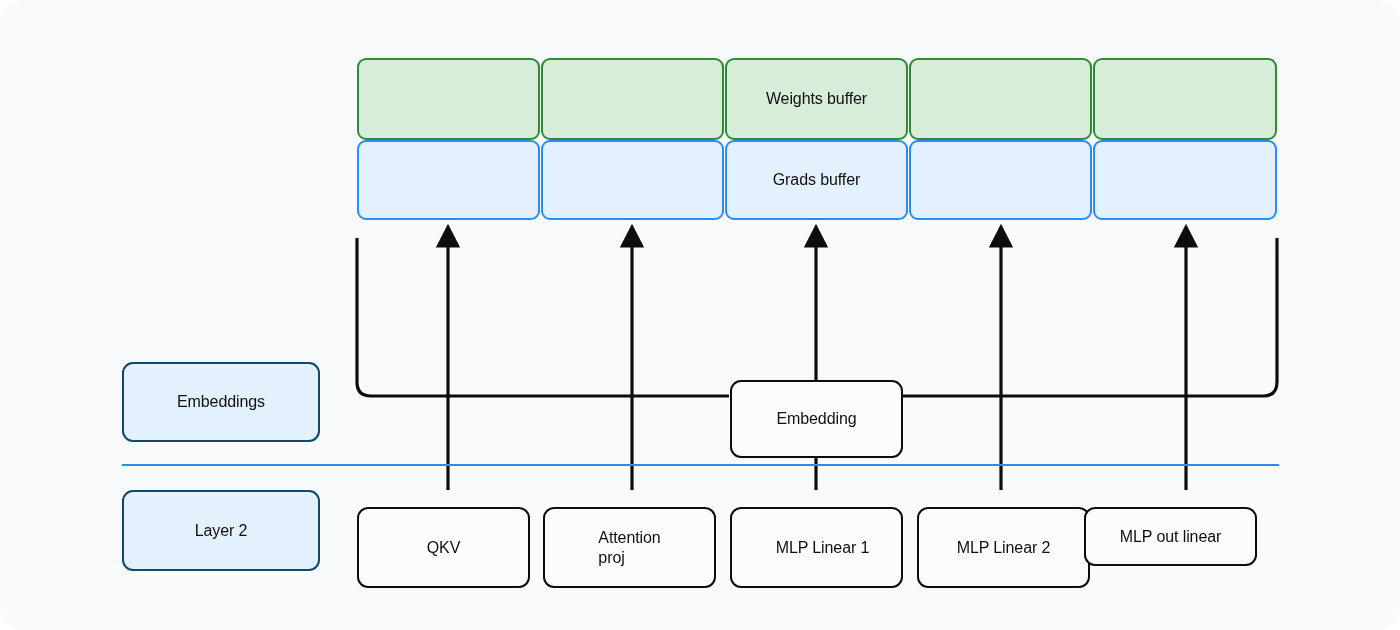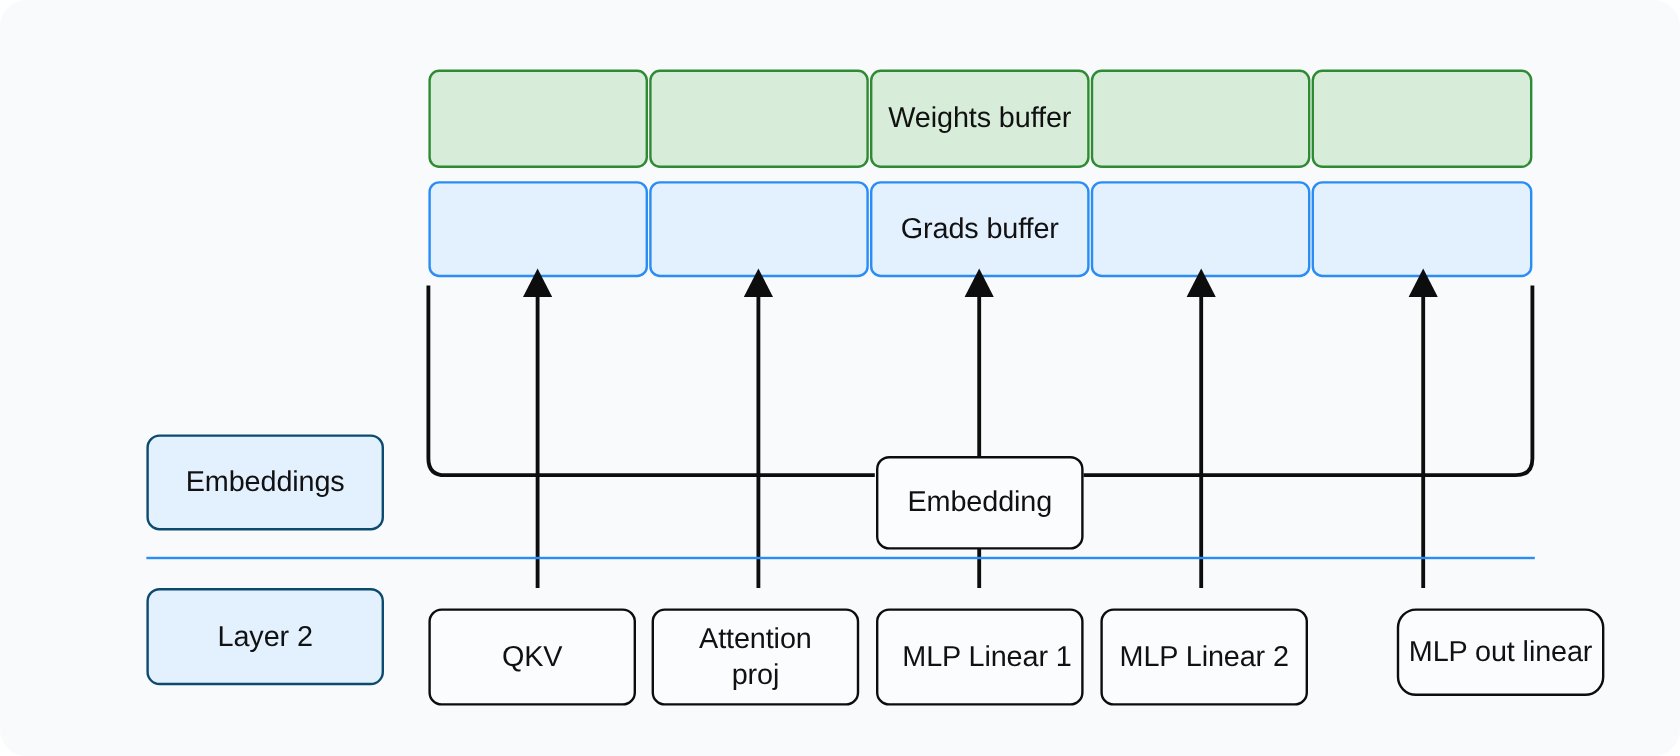--- a/index.html
+++ b/index.html
@@ -15,36 +15,34 @@
     height: 630px;
     background: #f8fafc;
     border-radius: 22px;
     overflow: hidden;
   }
   .box {
     position: absolute;
     display: flex;
     align-items: center;
     justify-content: center;
-    text-align: center;
     border-radius: 9px;
-    font-size: 24px;
+    font-size: 16px;
     line-height: 1.22;
     color: #111111;
     letter-spacing: -0.1px;
     white-space: pre-line;
   }
   .box-green {
     background: #d7ecd9;
     border: 2.5px solid #2e8b33;
   }
   .box-blue-fill {
     background: #e3f0fd;
     border: 2.5px solid #2a8cf5;
-    margin-top: 11px;
   }
   .box-blue-soft {
     background: #e3f0fd;
     border: 2px solid #0c4a6e;
     border-radius: 11px;
   }
   .box-white {
     background: #fbfcfd;
     border: 2.5px solid #0d0d0d;
     border-radius: 11px;
@@ -137,17 +135,17 @@
   <div class="box box-white" style="left:543px; top:490px; width:173px; height:81px;">
     <span>Attention
 proj</span>
   </div>
   <div class="box box-white" style="left:730px; top:490px; width:173px; height:81px;padding-left:12px;">
     <span>MLP Linear 1</span>
   </div>
   <div class="box box-white" style="left:917px; top:490px; width:173px; height:81px;">
     <span>MLP Linear 2</span>
   </div>
-  <div class="box box-white" style="left:1164px; top:490px; width:173px; height:73px;border-radius:16px;">
+  <div class="box box-white" style="left:1084px; top:490px; width:173px; height:59px;">
     <span>MLP out linear</span>
   </div>
 
 </div>
 
 </body></html>

